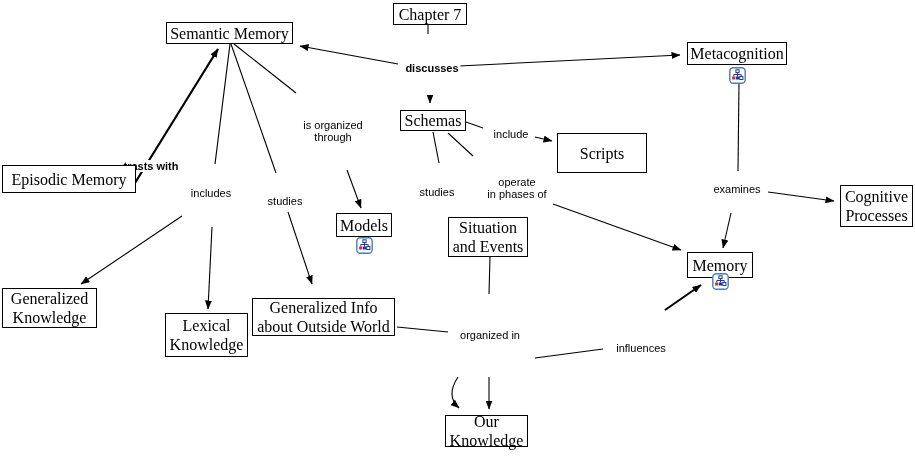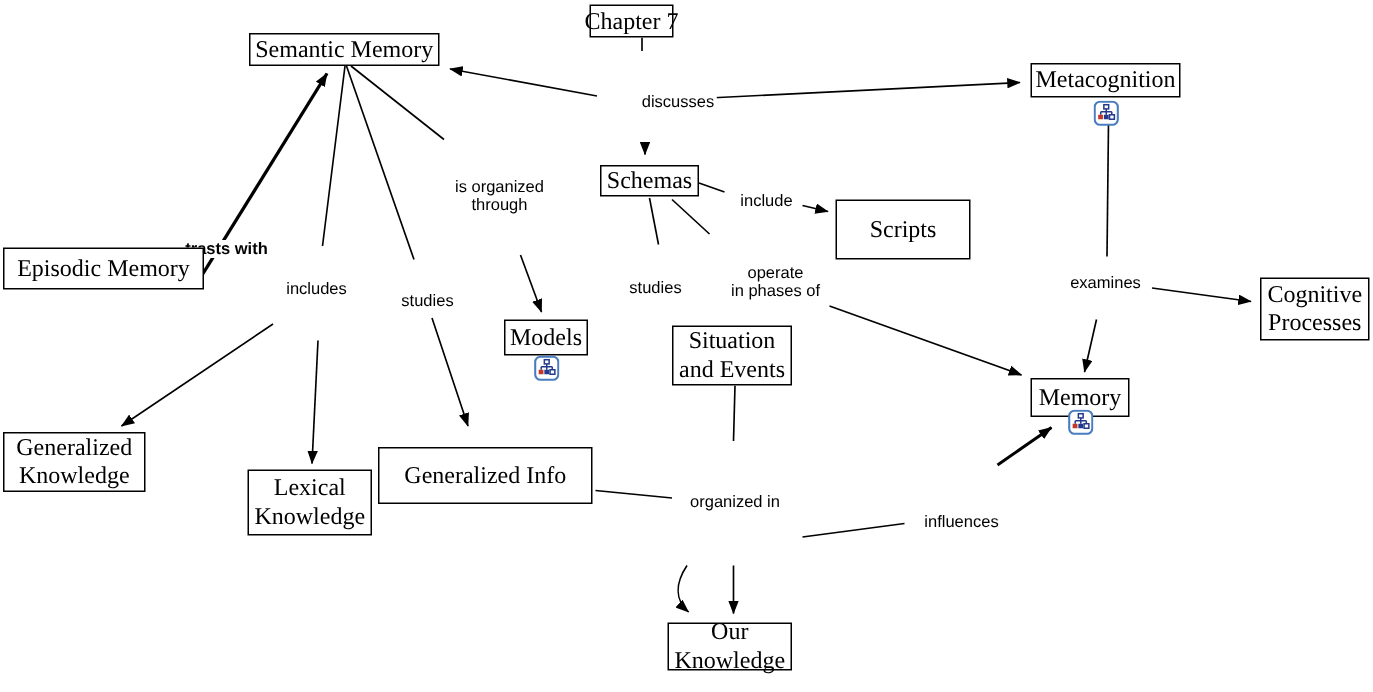--- a/index.html
+++ b/index.html
@@ -55,21 +55,21 @@
       <line x1="739" y1="82" x2="738" y2="171" stroke="#000000" stroke-width="1.1"></line>
       <line x1="731" y1="213" x2="723" y2="248" stroke="#000000" stroke-width="1.1" marker-end="url(#ah)"></line>
       <line x1="768" y1="192" x2="834" y2="201" stroke="#000000" stroke-width="1.1" marker-end="url(#ah)"></line>
       <line x1="490" y1="257" x2="489" y2="294" stroke="#000000" stroke-width="1.1"></line>
       <line x1="397" y1="327" x2="448" y2="332" stroke="#000000" stroke-width="1.1"></line>
       <line x1="489" y1="377" x2="489" y2="409" stroke="#000000" stroke-width="1.1" marker-end="url(#ah)"></line>
       <path d="M 458 377 C 450 389 450 400 459 408" fill="none" stroke="#000000" stroke-width="1.1" marker-end="url(#ah)"></path>
       <line x1="535" y1="358" x2="603" y2="349" stroke="#000000" stroke-width="1.1"></line>
       <line x1="665" y1="310" x2="701" y2="285" stroke="#000000" stroke-width="2" marker-end="url(#ah)"></line>
     </svg>
-<div class="link-label" style="left: 452px; top: 68px;">
+<div class="link-label" style="left: 432px; top: 68px; font-weight: bold;">
       <span>discusses</span>
     </div>
     <div class="link-label" style="left: 151px; top: 166px; font-weight: bold;">
       <span>trasts with</span>
     </div>
     <div class="link-label" style="left: 333px; top: 131px;">
       <span>is organized</span>
       <span>through</span>
     </div>
     <div class="link-label" style="left: 211px; top: 193px;">
@@ -90,21 +90,21 @@
     </div>
     <div class="link-label" style="left: 737px; top: 189px;">
       <span>examines</span>
     </div>
     <div class="link-label" style="left: 490px; top: 335px;">
       <span>organized in</span>
     </div>
     <div class="link-label" style="left: 641px; top: 348px;">
       <span>influences</span>
     </div>
-    <div class="concept" style="left: 393px; top: 3px; width: 56px; height: 22px;">
+    <div class="concept" style="left: 393px; top: 3px; width: 74px; height: 22px;">
       <span>Chapter 7</span>
     </div>
     <div class="concept" style="left: 166px; top: 22px; width: 127px; height: 22px;">
       <span>Semantic Memory</span>
     </div>
     <div class="concept" style="left: 687px; top: 42px; width: 100px; height: 23px;">
       <span>Metacognition</span>
     </div>
     <div class="map-icon" style="left: 728.5px; top: 67px;"><svg width="17" height="17" viewBox="0 0 17 17" xmlns="http://www.w3.org/2000/svg">
         <rect x="0.8" y="0.8" width="15.4" height="15.4" rx="3.5" fill="#ffffff" stroke="#4a7dc0" stroke-width="1.4"></rect>
@@ -156,18 +156,19 @@
     <div class="concept" style="left: 2px; top: 288px; width: 95px; height: 40px;">
       <span>Generalized</span>
       <span>Knowledge</span>
     </div>
     <div class="concept" style="left: 165px; top: 313px; width: 83px; height: 44px;">
       <span>Lexical</span>
       <span>Knowledge</span>
     </div>
     <div class="concept" style="left: 252px; top: 298px; width: 143px; height: 38px;">
       <span>Generalized Info</span>
+      <span>about Outside World</span>
     </div>
     <div class="concept" style="left: 445px; top: 415px; width: 83px; height: 32px;">
       <span>Our</span>
       <span>Knowledge</span>
     </div>
   </div>
 
 </body></html>

